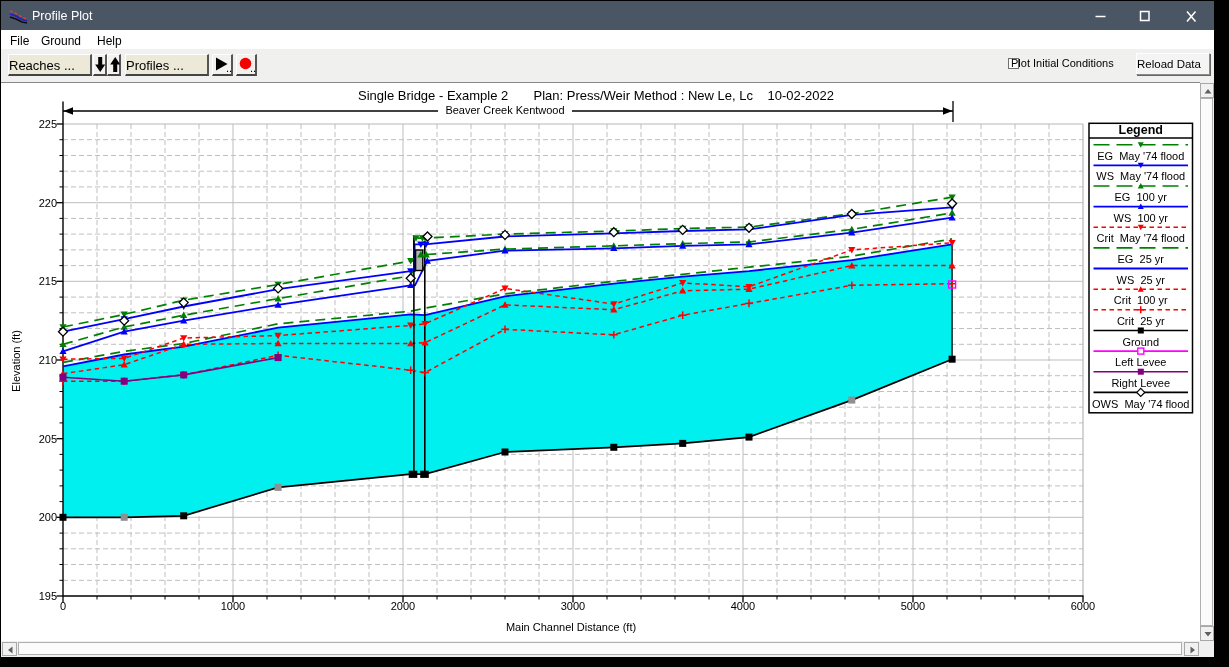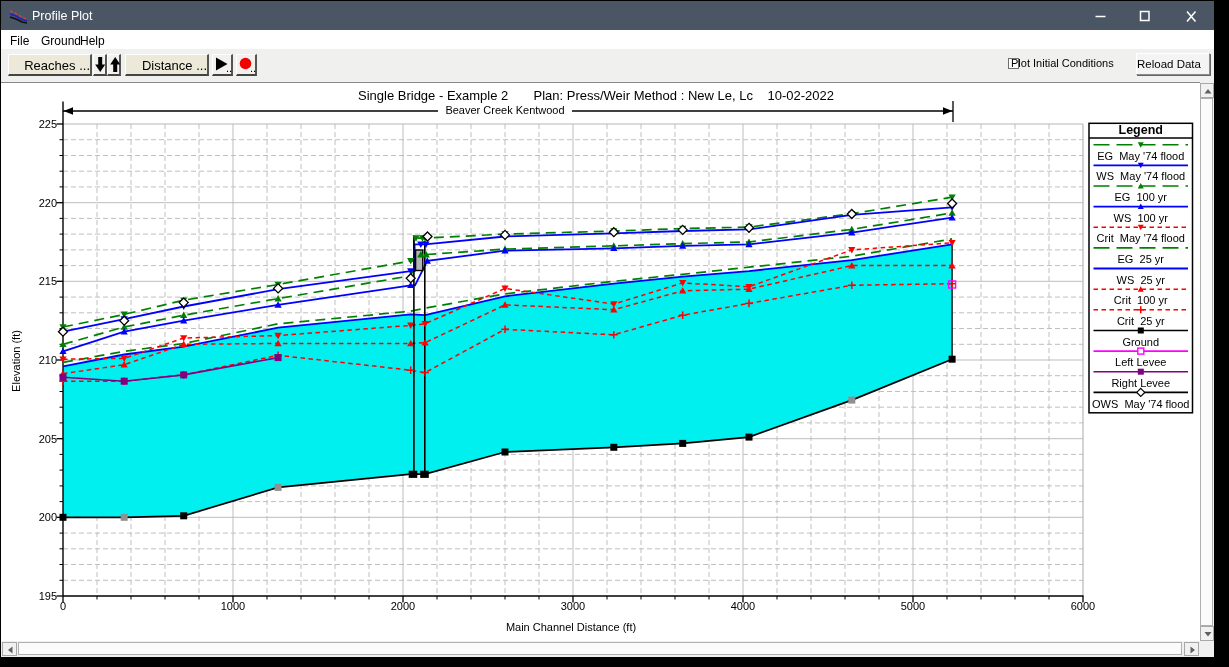--- a/index.html
+++ b/index.html
@@ -2,21 +2,21 @@
 <html><head><meta charset="utf-8">
 <style>
 * { margin:0; padding:0; box-sizing:border-box; }
 html,body { width:1229px; height:667px; background:#000; font-family:"Liberation Sans", sans-serif; overflow:hidden; }
 #win { position:absolute; left:1px; top:1px; width:1213px; height:656px; background:#f0f0f0; }
 #titlebar { position:absolute; left:0; top:0; width:100%; height:29px; background:#4a5664; }
 #titlebar .title { position:absolute; left:31px; top:8px; color:#fff; font-size:12.5px; }
 #menubar { position:absolute; left:0; top:29px; width:100%; height:19px; background:#fff; font-size:12px; color:#000;padding-left:36px; }
 #menubar span { position:absolute; top:3.5px; }
 #toolbar { position:absolute; left:0; top:48px; width:100%; height:33px; background:#f0f0ef; }
-.tbtn { position:absolute; top:5px; height:22px; background:#ece9d8; border-top:1px solid #fff; border-left:1px solid #fff; border-right:2px solid #555; border-bottom:2px solid #444; font-size:13px; color:#000; text-align:right; line-height:21px; }
+.tbtn { position:absolute; top:5px; height:22px; background:#ece9d8; border-top:1px solid #fff; border-left:1px solid #fff; border-right:2px solid #555; border-bottom:2px solid #444; font-size:13px; color:#000; text-align:left; line-height:21px; }
 #chart { position:absolute; left:0; top:81px; width:1200px; height:559px; background:#fff; }
 #hscroll { position:absolute; left:0; top:640px; width:1199px; height:16px; background:#f0f0f0; }
 #vscroll { position:absolute; left:1199px; top:81px; width:14px; height:575px; background:#f0f0f0; }
 .sbtn { position:absolute; background:#f1f1f1; border:1px solid #a8a8a8; color:#505050; font-size:8px; text-align:center; }
 #rbtn { position:absolute; left:1135px; top:4px; width:74px; height:22px; background:#f4f4f4; border:1px solid #8a8a8a; border-top-color:#fff; border-left-color:#fff; box-shadow:1px 1px 0 #666; font-size:11.5px; text-align:left; line-height:20px; white-space:nowrap; }
 #chk { position:absolute; left:1007px; top:9px; width:11px; height:11px; background:#fff; border:1px solid #707070; }
 #chklbl { position:absolute; left:1010px; top:8px; font-size:11px; }
 svg text { font-family:"Liberation Sans", sans-serif; fill:#000; }
 </style></head>
 <body>
@@ -31,35 +31,35 @@
     <svg width="140" height="29" style="position:absolute;left:1076px;top:0">
       <line x1="18.5" y1="15.5" x2="28.5" y2="15.5" stroke="#fff" stroke-width="1.5"></line>
       <rect x="63.5" y="10.5" width="8.5" height="9" fill="none" stroke="#fff" stroke-width="1.5"></rect>
       <line x1="110" y1="10.5" x2="118.5" y2="20.5" stroke="#fff" stroke-width="1.5"></line>
       <line x1="118.5" y1="10.5" x2="110" y2="20.5" stroke="#fff" stroke-width="1.5"></line>
     </svg>
   </div>
   <div id="menubar">
     <span style="left:9px">File</span>
       <span style="left:40px">Ground</span>
-      <span style="left:79px">Help</span>
+      <span style="left:96px">Help</span>
   </div>
   <div id="toolbar">
     <div class="tbtn" style="left:7px; width:84px;">Reaches ...</div>
     <div class="tbtn" style="left:92px; width:14px; background:#f2f1ed;">
         <svg width="13" height="18" style="position:absolute;left:0px;top:1px">
           <polygon points="4.2,1 8.2,1 8.2,8.5 11.2,8.5 6.2,16 1.2,8.5 4.2,8.5" fill="#000"></polygon>
         </svg>
       </div>
     <div class="tbtn" style="left:106px; width:14px; background:#f2f1ed;">
         <svg width="13" height="18" style="position:absolute;left:1px;top:1px">
           <polygon points="4.2,16 8.2,16 8.2,8.5 11.2,8.5 6.2,1 1.2,8.5 4.2,8.5" fill="#000"></polygon>
         </svg>
       </div>
-    <div class="tbtn" style="left:124px; width:84px;">Distance ...</div>
+    <div class="tbtn" style="left:124px; width:84px;">Profiles ...</div>
     <div class="tbtn" style="left:211px; width:21px; background:#f2f1ed;">
         <svg width="20" height="19" style="position:absolute;left:0;top:0">
           <polygon points="3,2.5 14.5,9 3,15.5" fill="#000"></polygon>
           <text x="13" y="16.5" font-size="11" fill="#000">..</text>
         </svg>
       </div>
     <div class="tbtn" style="left:235px; width:21px; background:#f2f1ed;">
         <svg width="20" height="19" style="position:absolute;left:0;top:0">
           <circle cx="8.5" cy="8.5" r="5.8" fill="#f50000"></circle>
           <text x="13" y="16.5" font-size="11" fill="#000">..</text>

